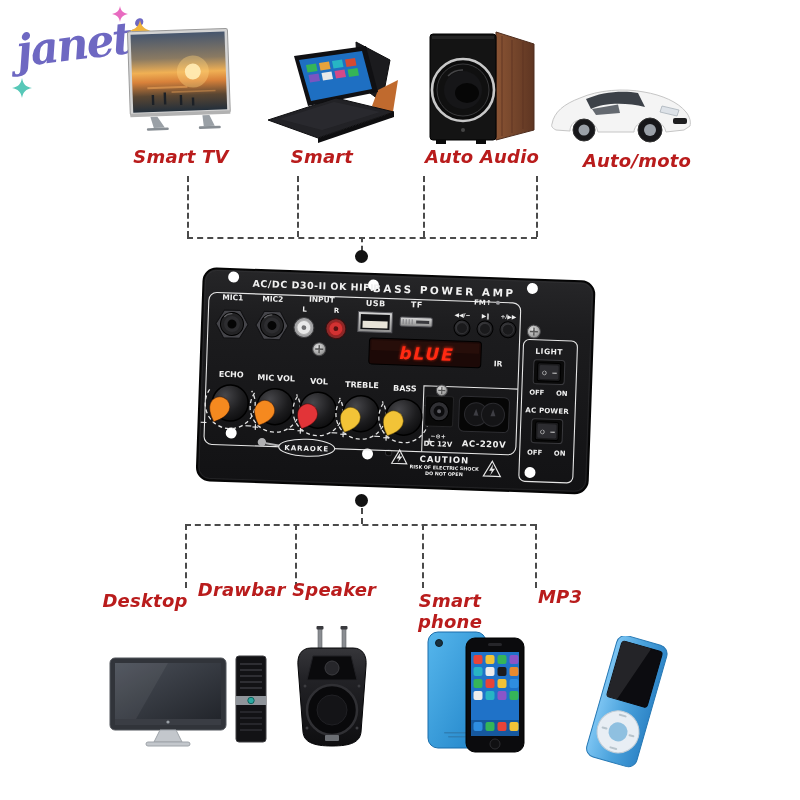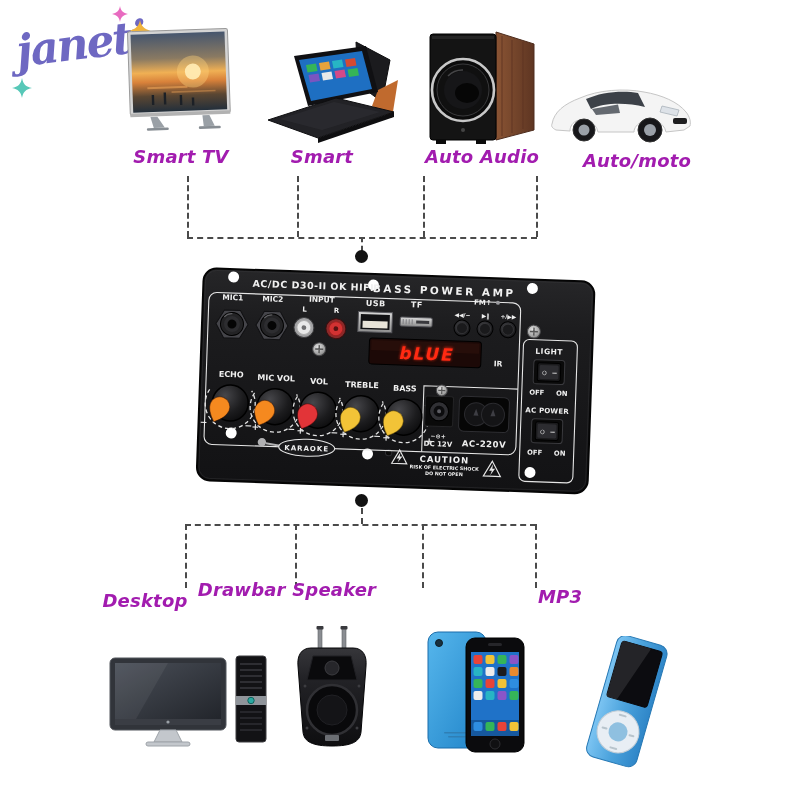--- a/index.html
+++ b/index.html
@@ -1,19 +1,19 @@
 <!DOCTYPE html>
 <html><head>
 <meta charset="utf-8">
 <style>
   html,body{margin:0;padding:0;background:#fff;}
   #stage{position:relative;width:800px;height:800px;background:#ffffff;overflow:hidden;
          font-family:"DejaVu Sans",sans-serif;}
   .abs{position:absolute;}
-  .dev-label{position:absolute;font-style:italic;font-weight:600;font-size:18px;color:#a21caf;
+  .dev-label{position:absolute;font-style:italic;font-weight:600;font-size:18px;color:#b91c1c;
              text-align:center;letter-spacing:.2px;}
   .dash-v{position:absolute;border-left:2px dashed #4a4a4a;width:0;}
   .dash-h{position:absolute;border-top:2px dashed #4a4a4a;height:0;}
   .node-dot{position:absolute;width:13px;height:13px;border-radius:50%;background:#121212;}
   #logo{position:absolute;left:16px;top:18px;width:150px;height:90px;}
   #logo .word{font-family:"DejaVu Serif",serif;font-style:italic;font-weight:bold;
               font-size:44px;letter-spacing:-2px;transform:rotate(-7deg);display:inline-block;}
   #board-wrap{position:absolute;left:202px;top:266px;width:396px;height:218px;
               transform:rotate(2deg);transform-origin:0 0;}
   svg text{font-family:"DejaVu Sans",sans-serif;}
@@ -370,20 +370,21 @@
   <div class="node-dot" style="left:355px;top:494px;"></div>
   <div class="dash-v" style="left:361px;top:508px;height:16px;"></div>
   <div class="dash-h" style="left:185px;top:524px;width:351px;"></div>
   <div class="dash-v" style="left:185px;top:524px;height:64px;"></div>
   <div class="dash-v" style="left:295px;top:524px;height:64px;"></div>
   <div class="dash-v" style="left:422px;top:524px;height:64px;"></div>
   <div class="dash-v" style="left:535px;top:524px;height:64px;"></div>
 
   <div class="dev-label" style="left:85px;top:590px;width:120px;">Desktop</div>
   <div class="dev-label" style="left:197px;top:579px;width:180px;">Drawbar Speaker</div>
+  <div class="dev-label" style="left:390px;top:590px;width:120px;">Smart phone</div>
   <div class="dev-label" style="left:520px;top:586px;width:80px;">MP3</div>
 
   <svg class="abs" style="left:106px;top:652px;" width="164" height="96" viewBox="0 0 164 96">
     <defs>
       <linearGradient id="mgrad" x1="0" y1="0" x2="1" y2="1">
         <stop offset="0" stop-color="#4a4f58"></stop>
           <stop offset="1" stop-color="#22252b"></stop>
       </linearGradient>
     </defs>
     <rect x="4" y="6" width="116" height="72" rx="5" fill="#31343a" stroke="#53565c"></rect>

